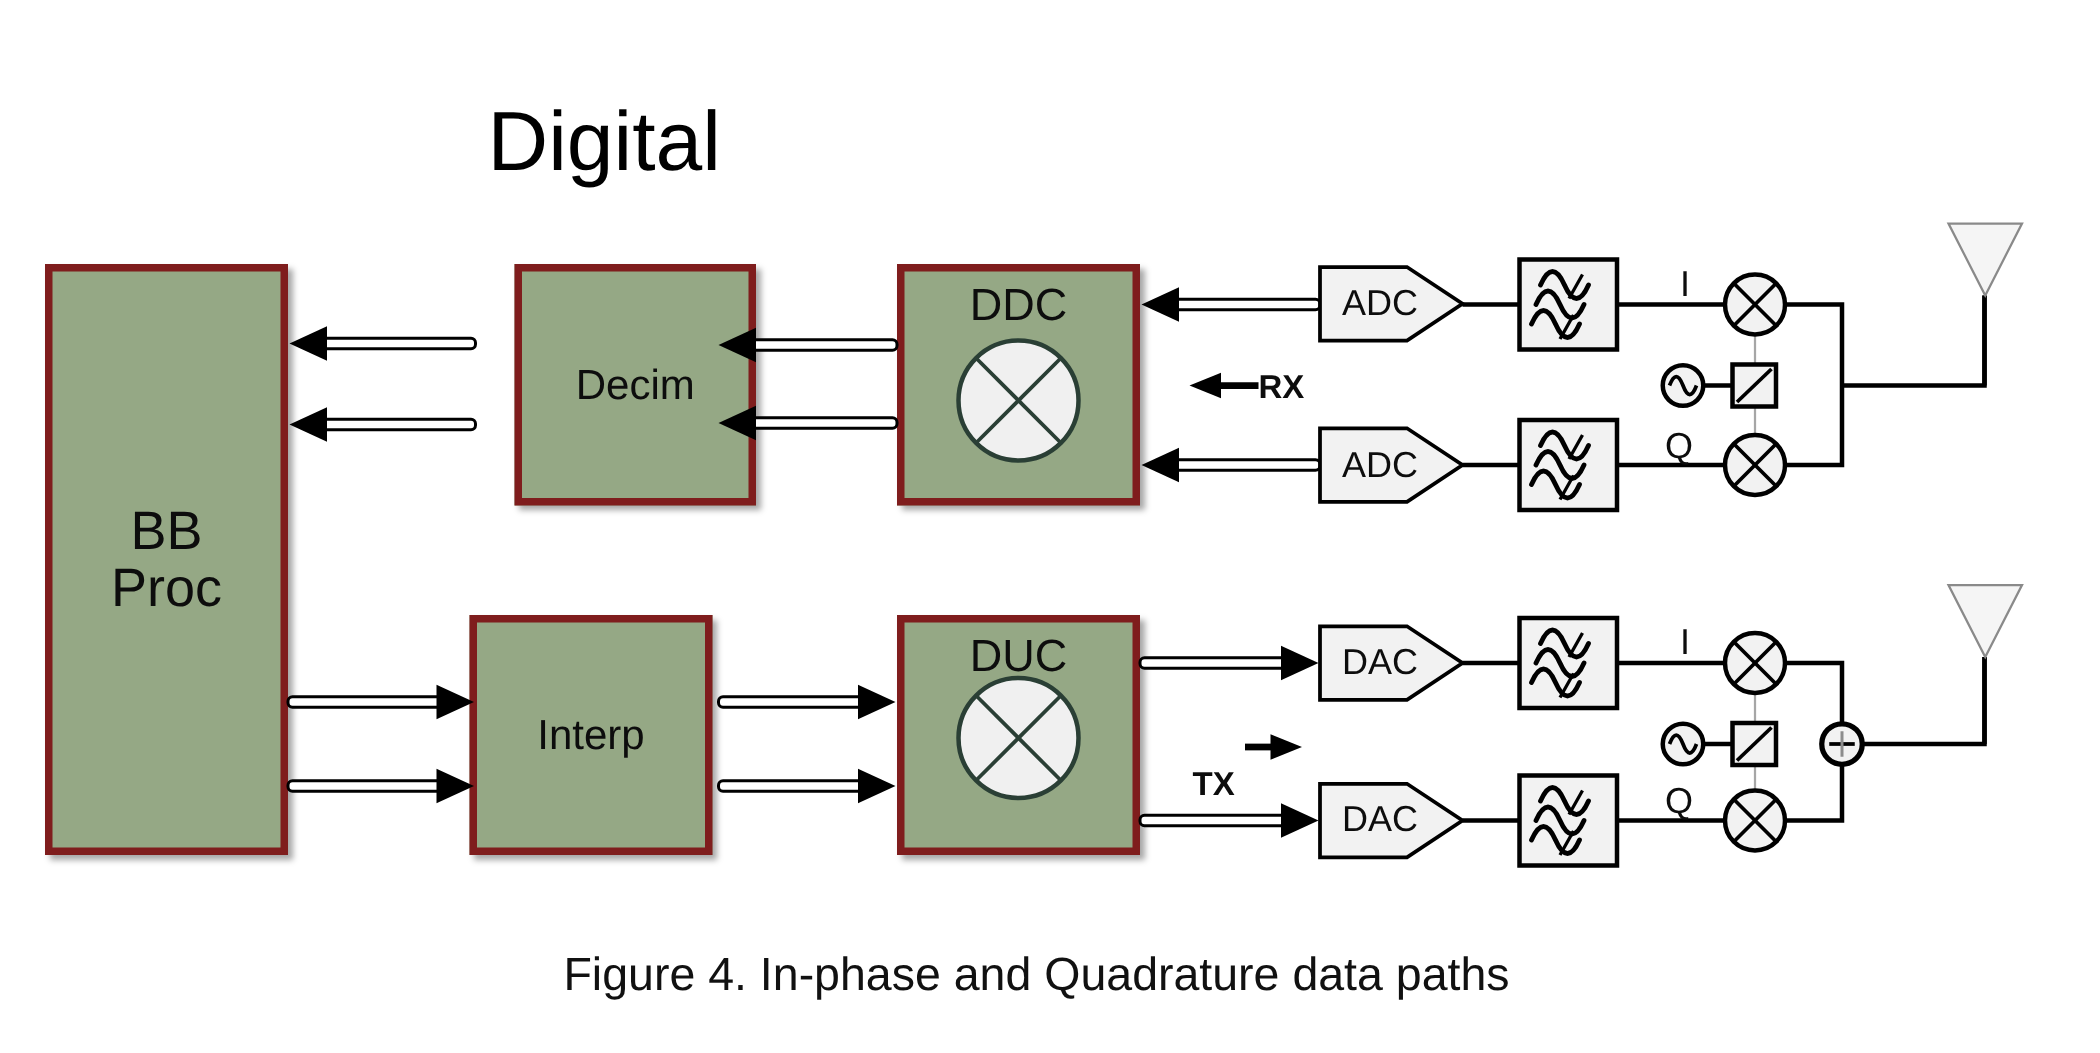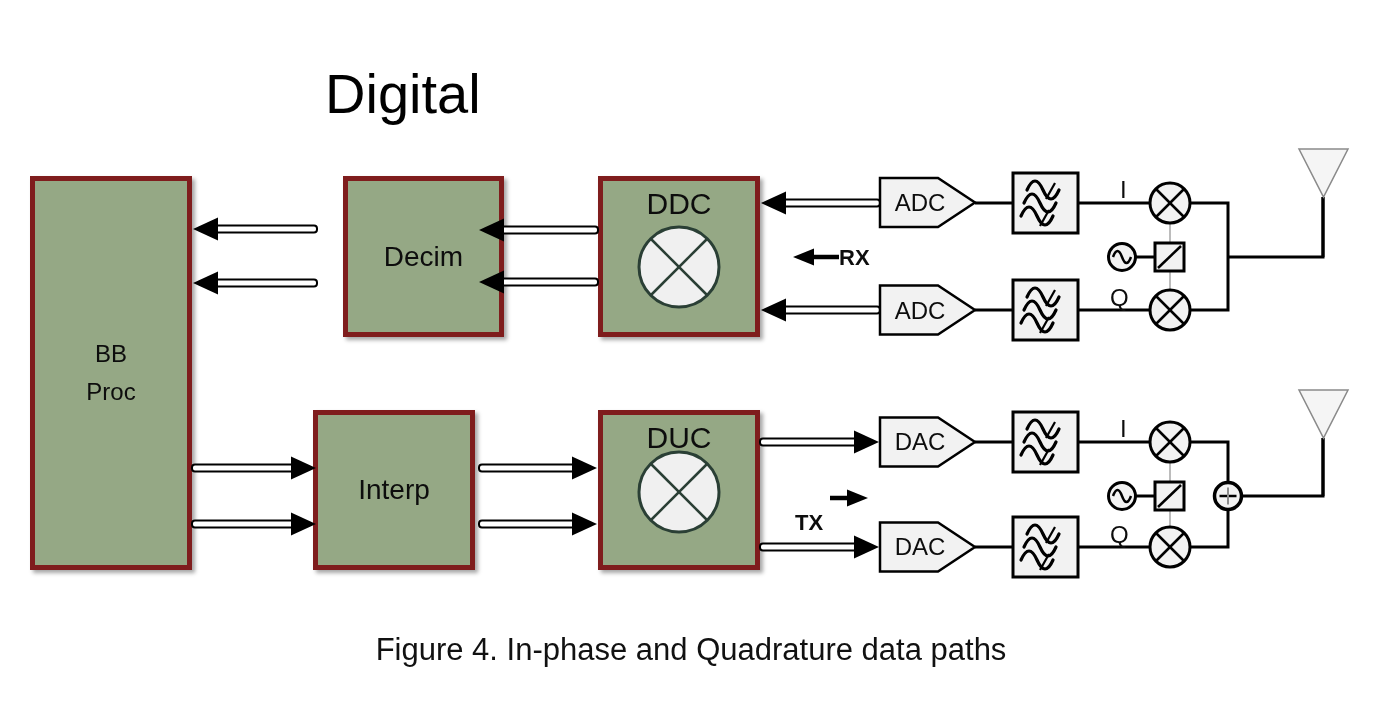--- a/index.html
+++ b/index.html
@@ -26,21 +26,21 @@
   .conv-label{font-size:24px;line-height:22px;text-align:center;width:64px;}
   .iq-label{font-size:24px;line-height:24px;}
   .dir-label{font-size:22px;line-height:28px;font-weight:600;}
 </style>
 </head>
 <body>
 
 <div class="stage">
 
   <div class="gblock" style="left:30px;top:176px;width:162px;height:394px;">
-    <div class="block-label-center" style="font-size:24px;">BB
+    <div class="block-label-center" style="font-size:36px;">BB
 Proc</div>
   </div>
   <div class="gblock" style="left:317px;top:176px;width:161px;height:161px;margin-left:26px;">
     <div class="block-label-center">Decim</div>
   </div>
   <div class="gblock" style="left:598px;top:176px;width:162px;height:161px;">
     <div class="block-label-top">DDC</div>
   </div>
   <div class="gblock" style="left:313px;top:410px;width:162px;height:160px;">
     <div class="block-label-center">Interp</div>

